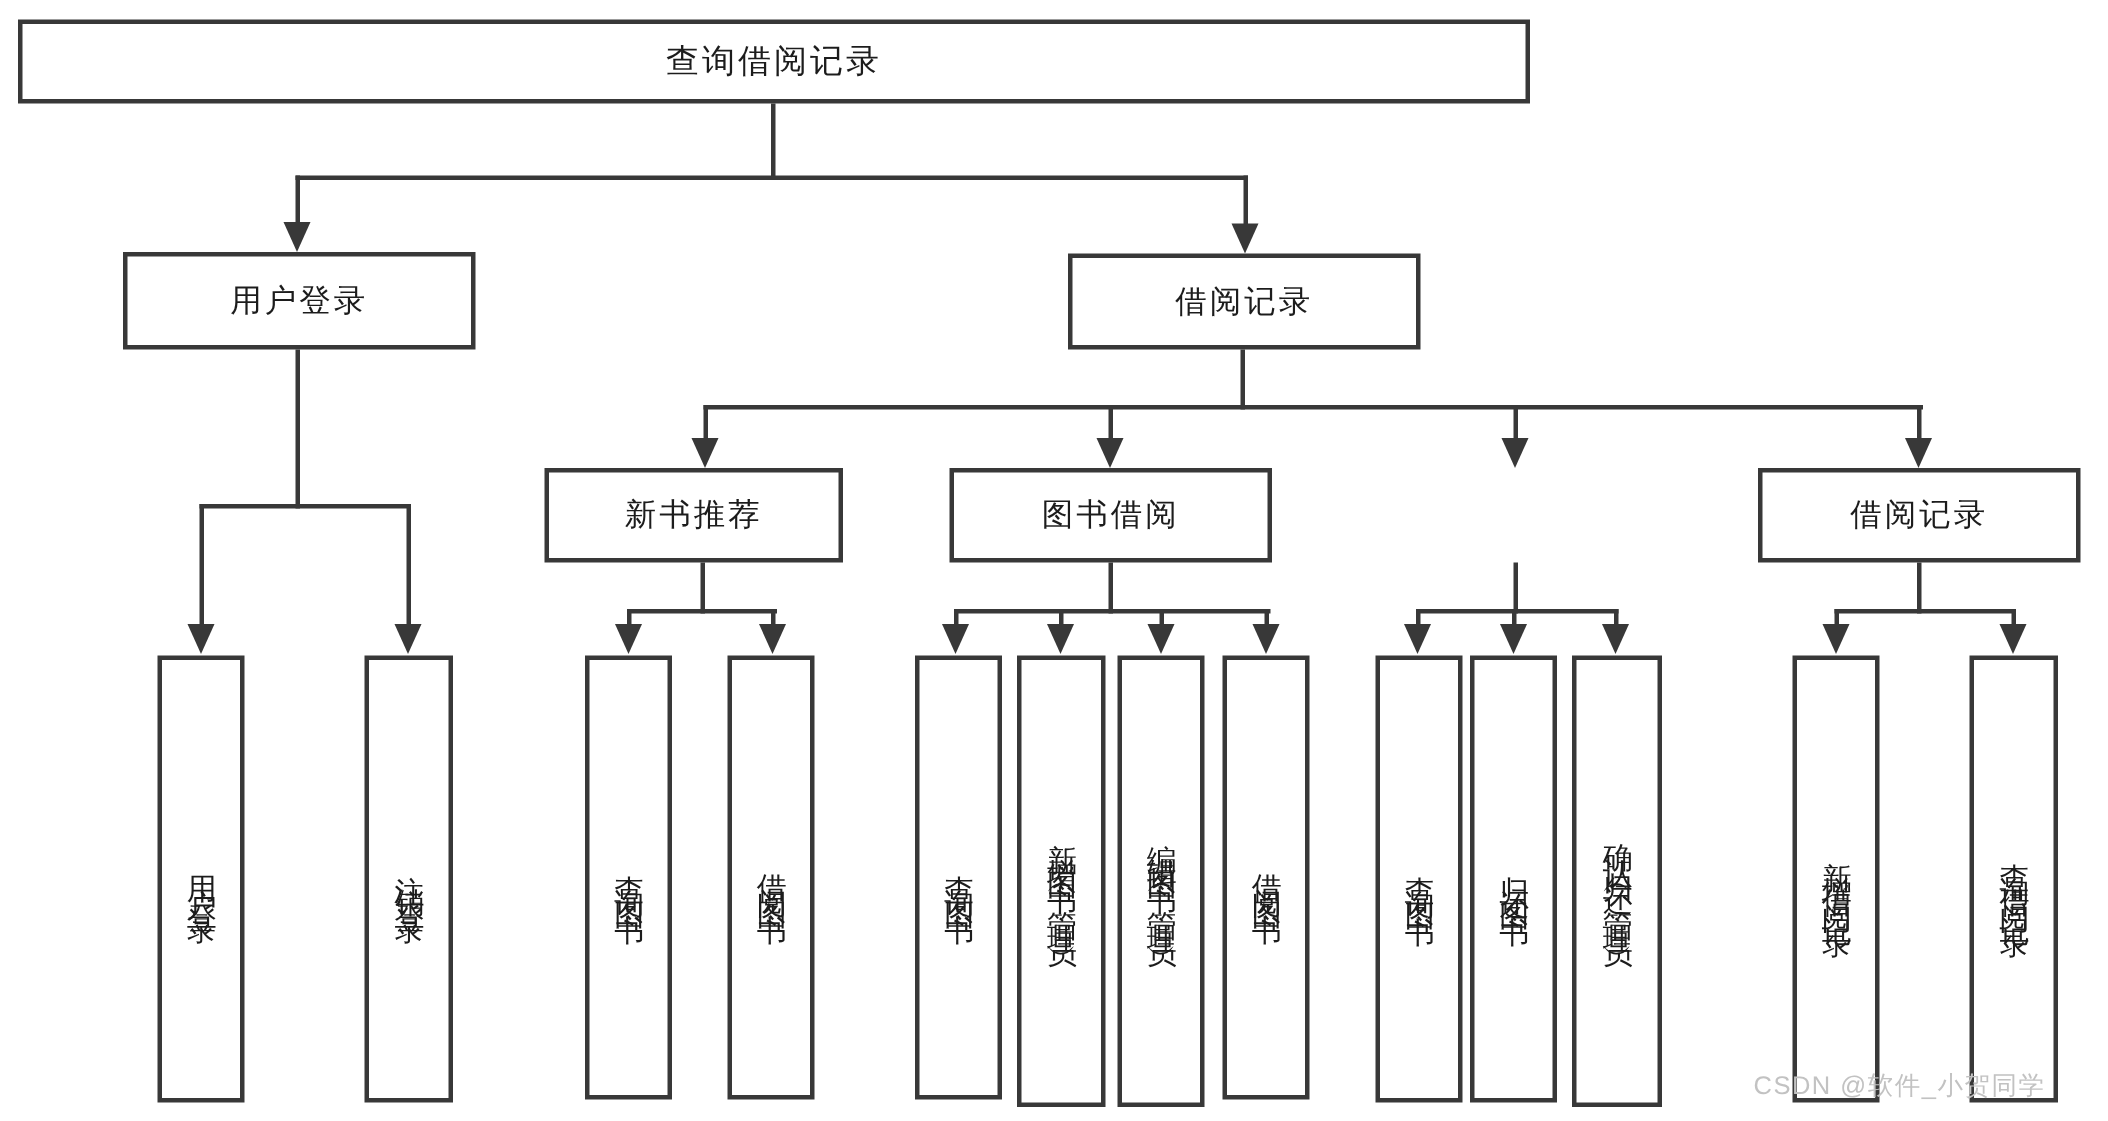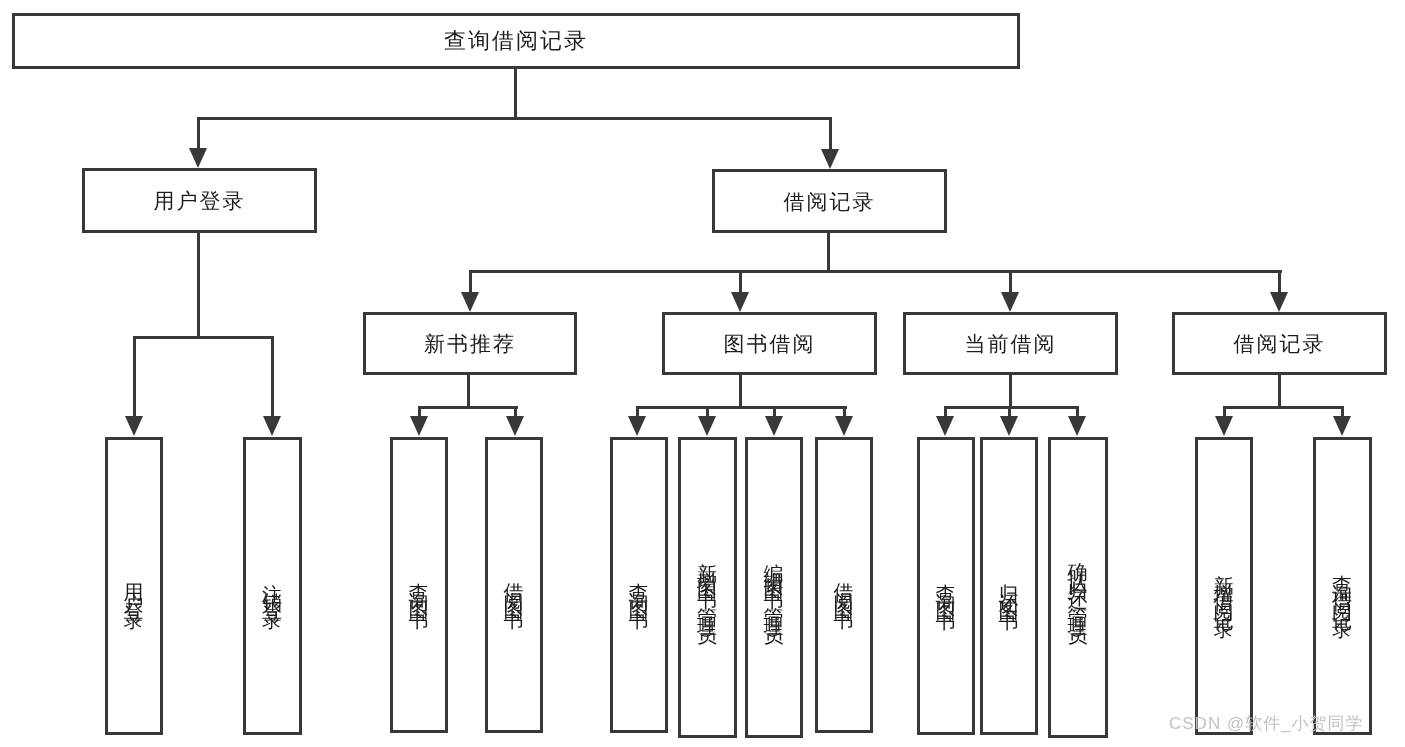--- a/index.html
+++ b/index.html
@@ -58,23 +58,22 @@
   <div class="hline" style="left:469px;top:270px;width:813px;"></div>
   <div class="vline" style="left:469px;top:270px;height:23px;"></div>
   <div class="arrow" style="left:461px;top:292px;"></div>
   <div class="vline" style="left:739px;top:270px;height:23px;"></div>
   <div class="arrow" style="left:731px;top:292px;"></div>
   <div class="vline" style="left:1009px;top:270px;height:23px;"></div>
   <div class="arrow" style="left:1001px;top:292px;"></div>
   <div class="vline" style="left:1278px;top:270px;height:23px;"></div>
   <div class="arrow" style="left:1270px;top:292px;"></div>
 
-  <div class="box" style="left:363px;top:312px;width:214px;height:63px;">新书推荐</div>
-  <div class="box" style="left:662px;top:312px;width:215px;height:63px;">图书借阅</div>
-  <div class="box" style="left:903px;top:312px;width:215px;height:63px;">当前借阅</div>
+  <div class="box" style="left:363px;top:312px;width:199px;height:63px;">新书推荐</div>
+  <div class="box" style="left:633px;top:312px;width:215px;height:63px;">图书借阅</div>
   <div class="box" style="left:1172px;top:312px;width:215px;height:63px;">借阅记录</div>
 
   <div class="vline" style="left:467px;top:375px;height:34px;"></div>
   <div class="hline" style="left:418px;top:406px;width:100px;"></div>
   <div class="vline" style="left:418px;top:406px;height:12px;"></div>
   <div class="arrow" style="left:410px;top:416px;"></div>
   <div class="vline" style="left:514px;top:406px;height:12px;"></div>
   <div class="arrow" style="left:506px;top:416px;"></div>
 
   <div class="vline" style="left:739px;top:375px;height:34px;"></div>

